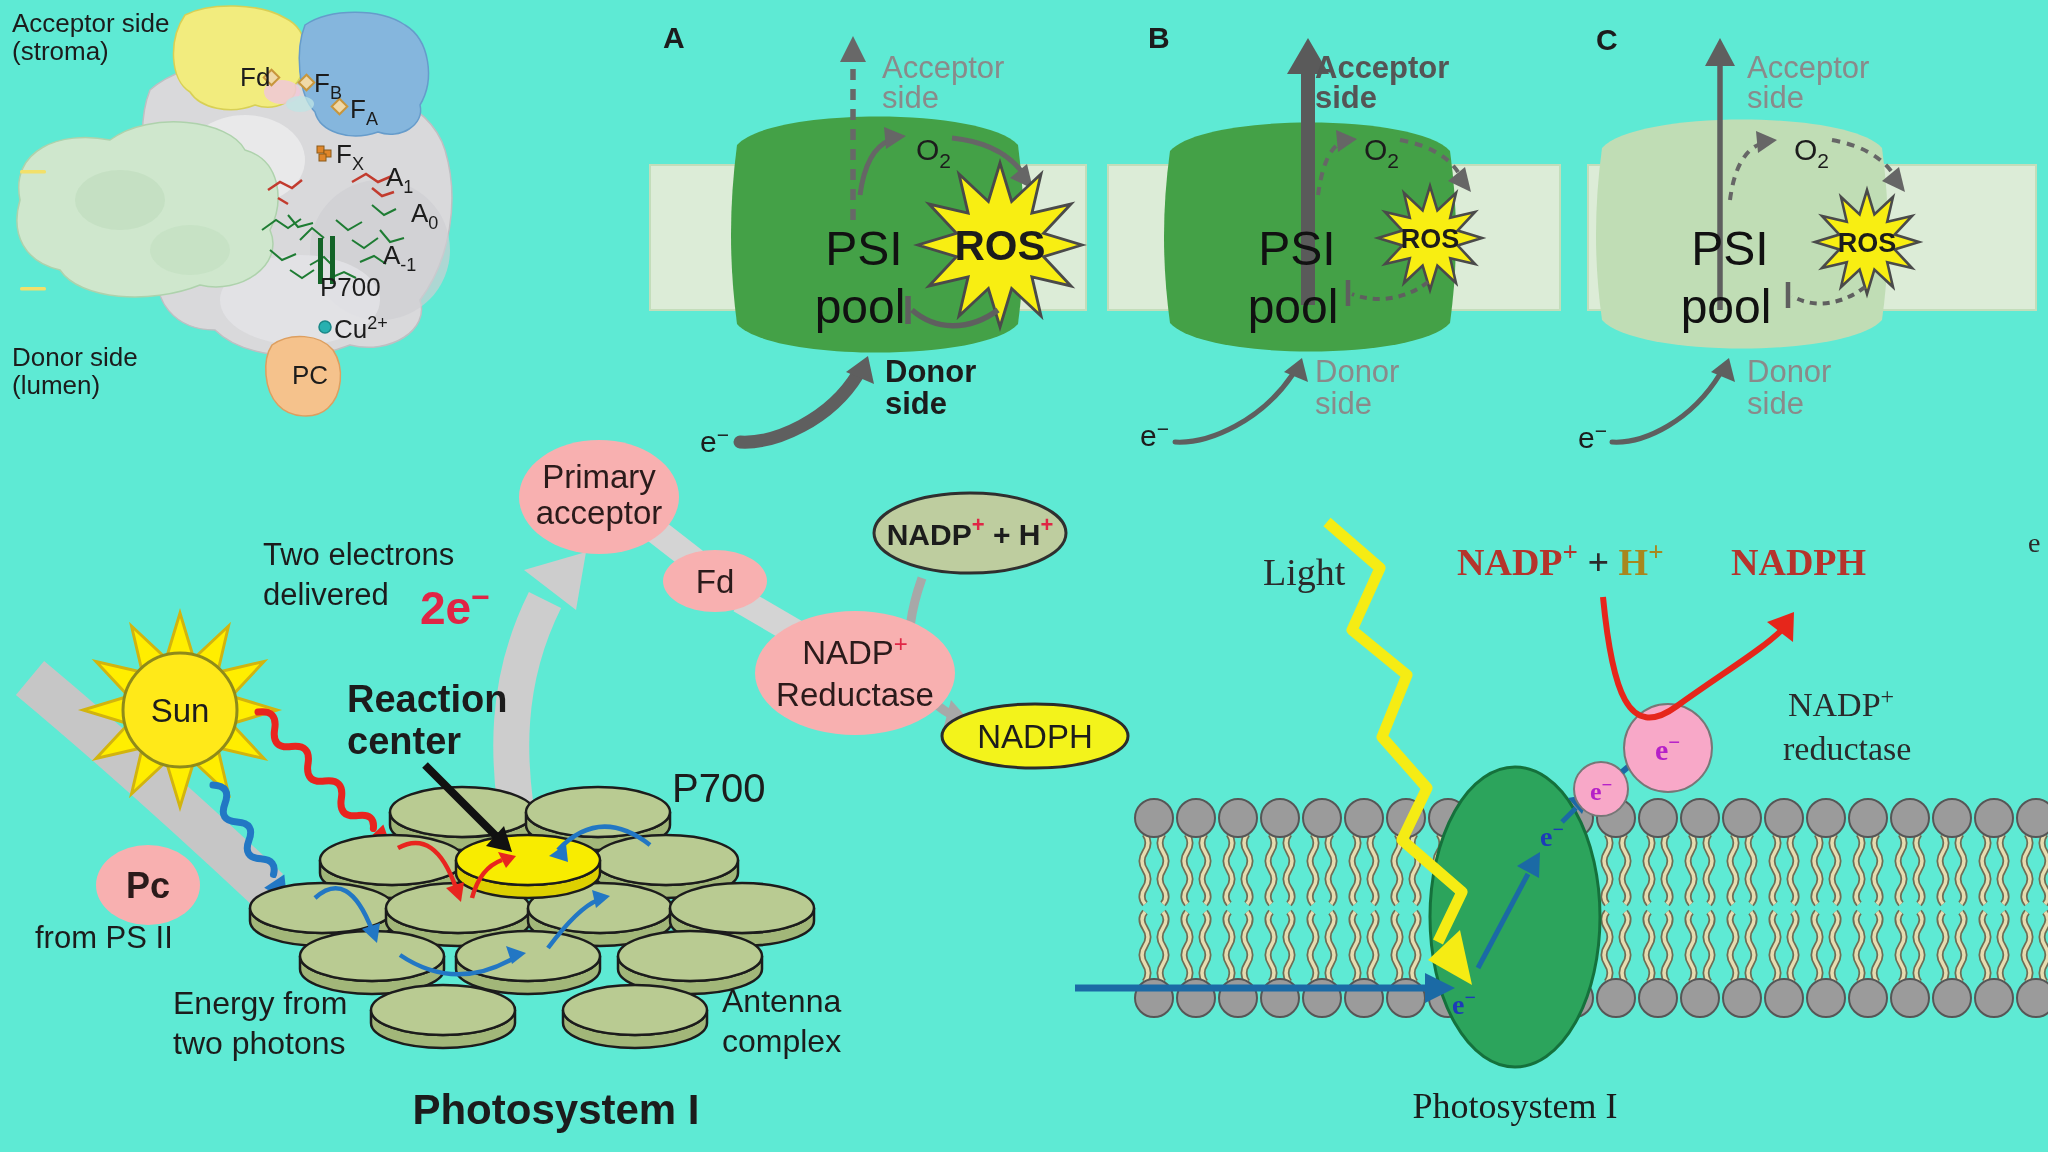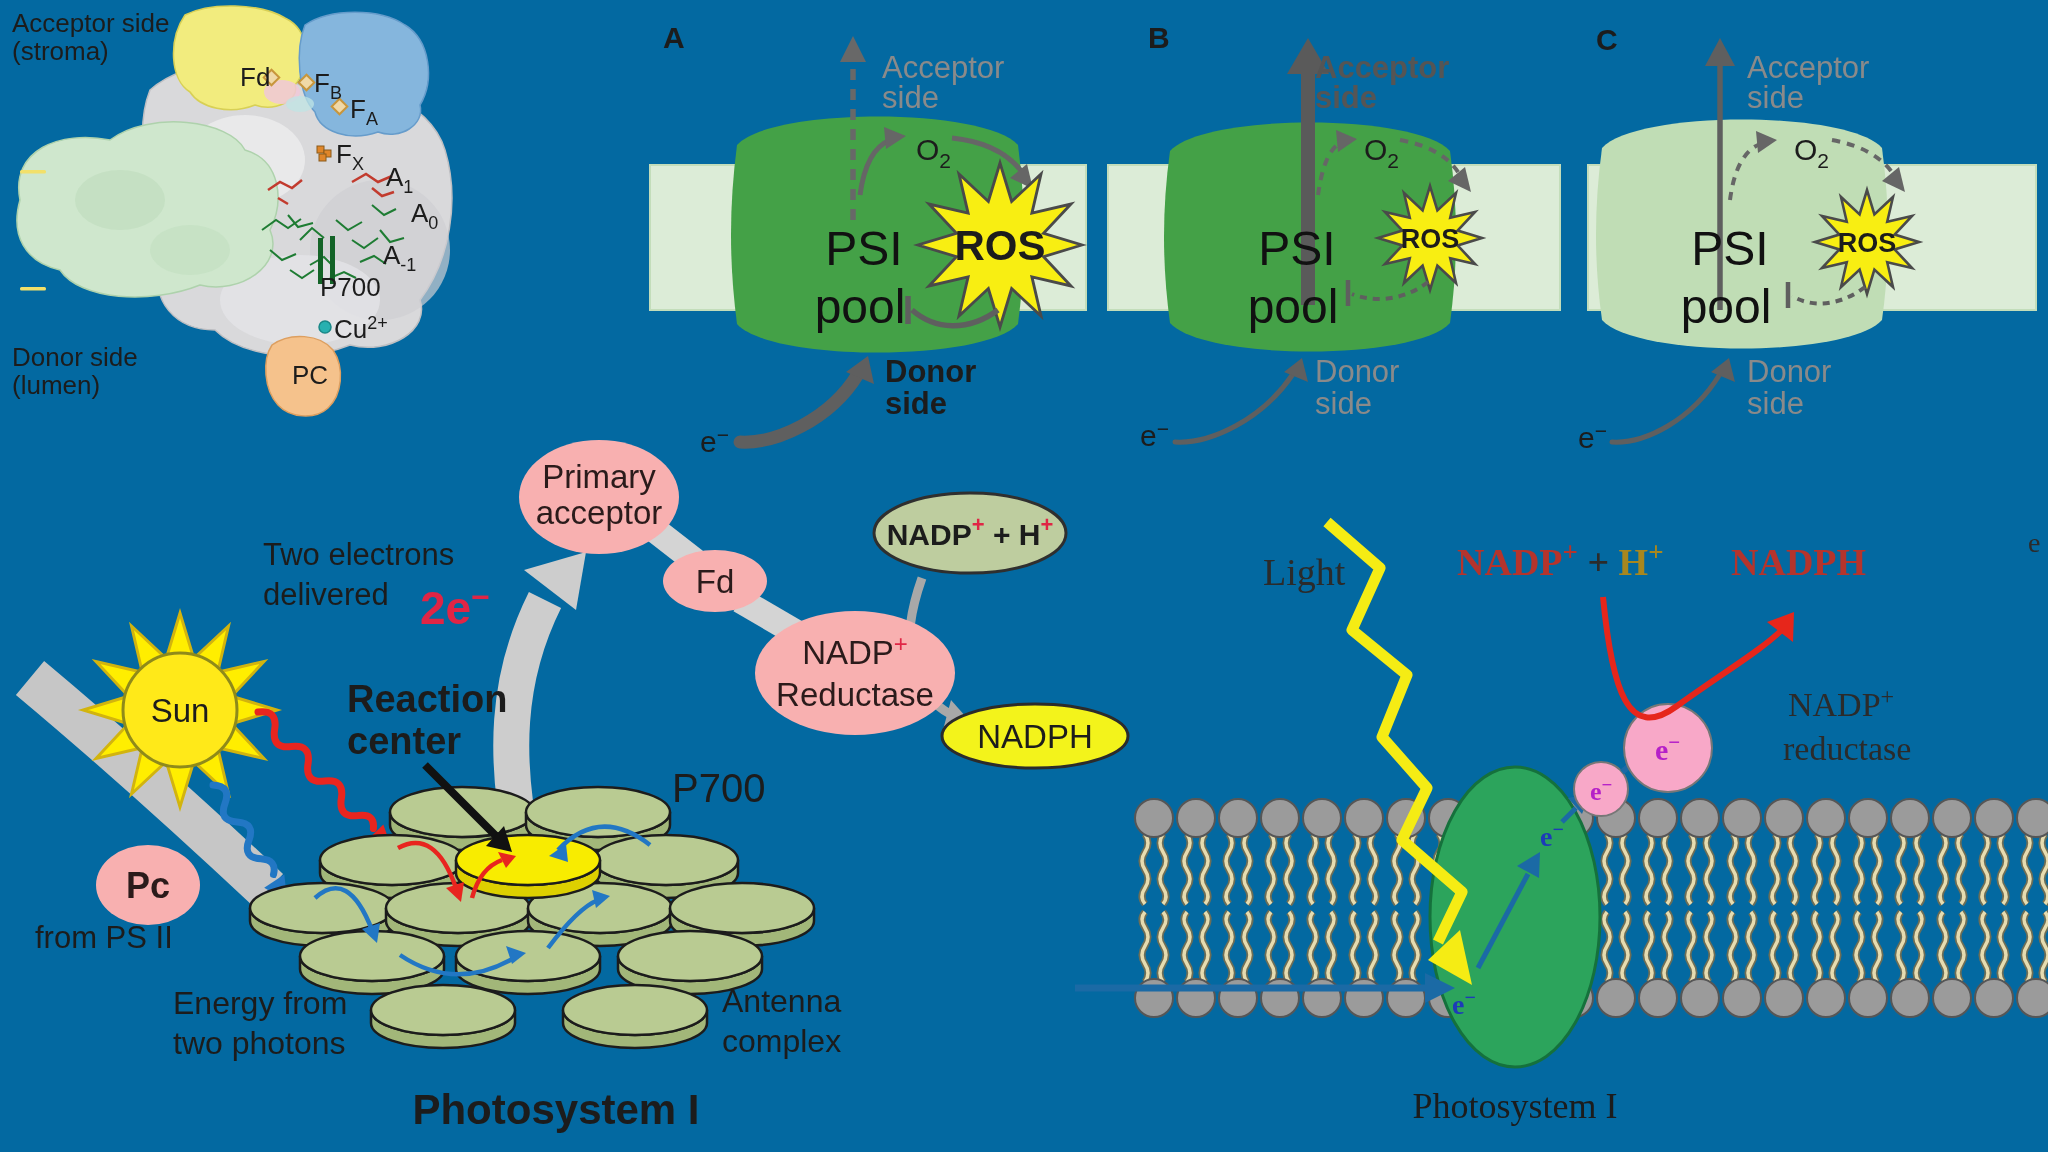--- a/index.html
+++ b/index.html
@@ -1,16 +1,16 @@
 <!DOCTYPE html>
 <html><head>
 <meta charset="utf-8">
 <style>
   html,body{margin:0;padding:0;background:#ffffff;}
-  .stage{position:relative;width:2048px;height:1152px;background:#0369a1;overflow:hidden;text-align:center;}
+  .stage{position:relative;width:2048px;height:1152px;background:#5eead4;overflow:hidden;text-align:center;}
   svg{position:absolute;left:0;top:0;}
   .sans{font-family:"Liberation Sans","DejaVu Sans",sans-serif;}
   .serif{font-family:"Liberation Serif","DejaVu Serif",serif;}
   text{user-select:none;}
 </style>
 </head>
 <body>
 
 <div class="stage">
 <svg width="2048" height="1152" viewBox="0 0 2048 1152">

